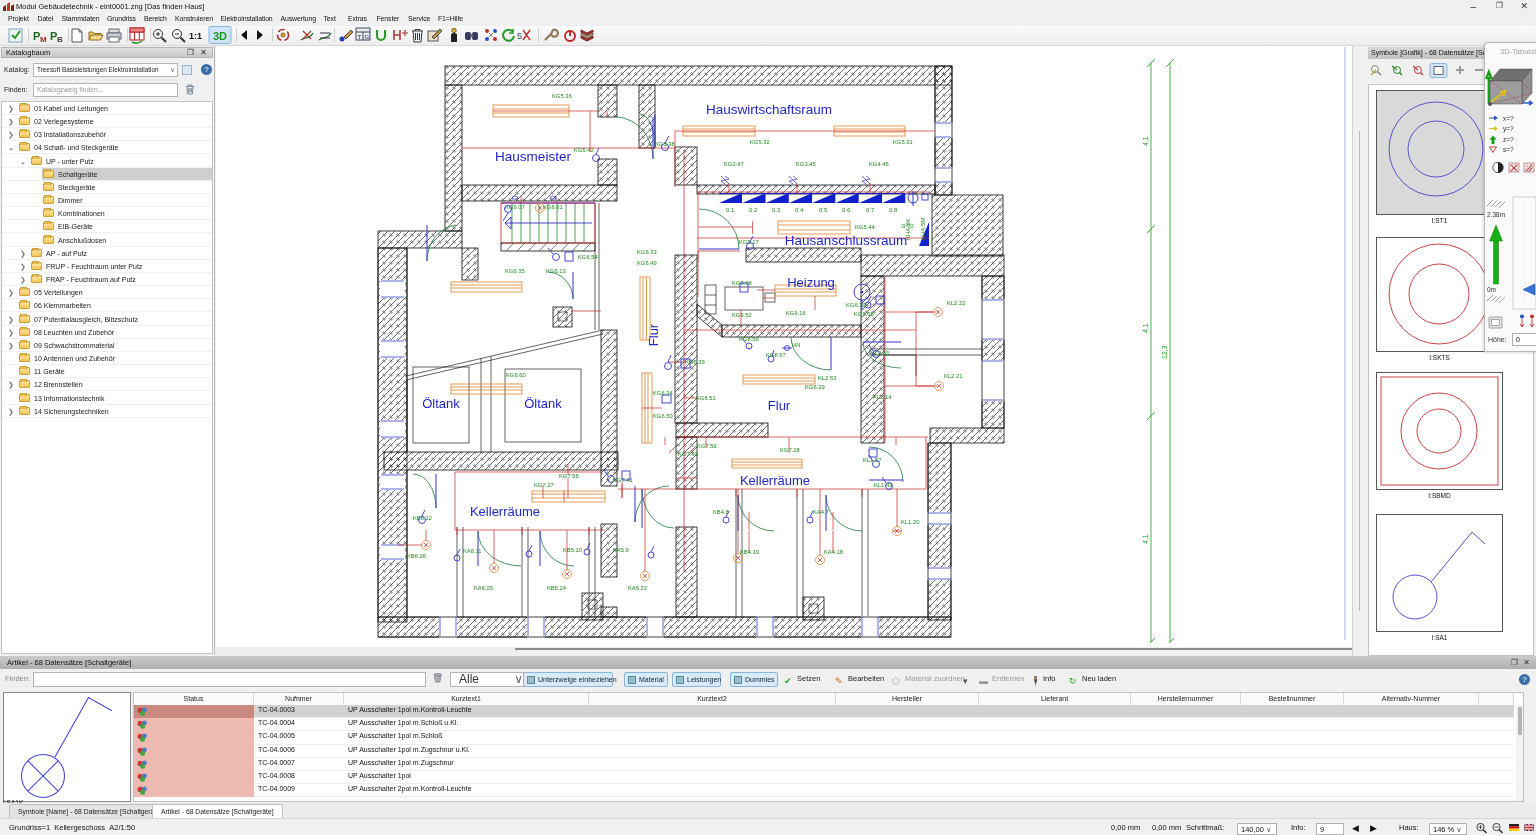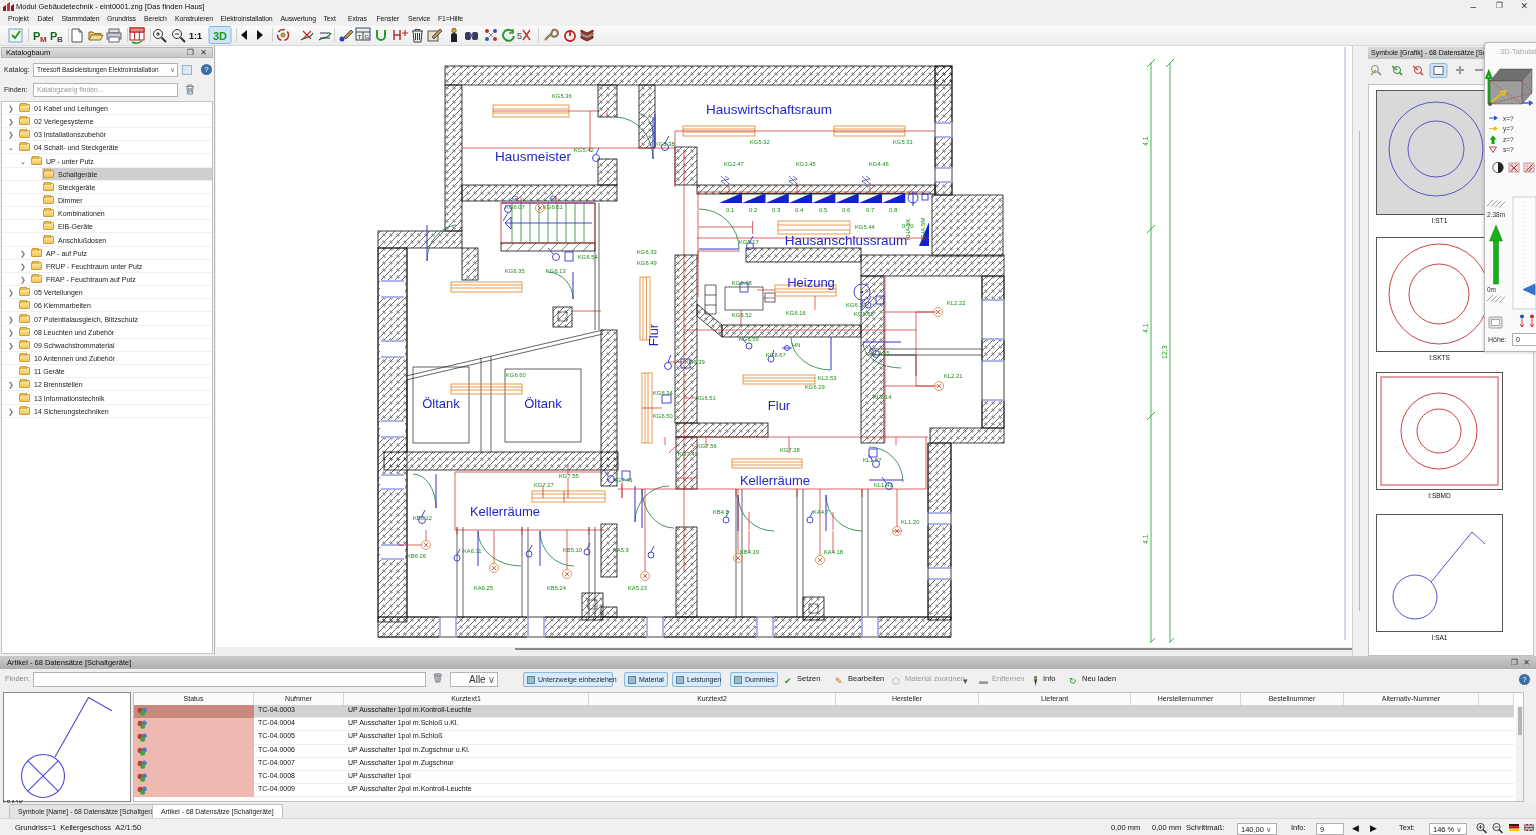--- a/index.html
+++ b/index.html
@@ -858,21 +858,21 @@
 </svg>
 <div class="abs" style="left:3px;top:293px;font-size:7px;color:#333">Höhe:</div>
 <div class="abs" style="left:27px;top:290px;width:26px;height:13px;background:#fff;border:1px solid #b0b0b0;font-size:7px;line-height:12px;padding-left:3px;color:#111">0</div>
 </div>
 <div id="bpanel">
  <div id="bphead">Artikel - 68 Datensätze [Schaltgeräte]<span style="position:absolute;right:18px;top:0;font-size:8px;color:#333">❐</span><span style="position:absolute;right:6px;top:0;font-size:8px;color:#333">✕</span></div>
  <div id="bfilter">
   <span class="abs" style="left:5px;top:5px;color:#888">Finden:</span>
   <div class="inp" style="left:33px;top:3px;width:393px;height:15px"></div>
   <span class="abs" style="left:432px;top:4px;font-size:9px;color:#667">🗑</span>
-  <div class="inp" style="left:450px;top:3px;width:48px;height:15px;font-size:10px;line-height:13px;padding-left:18px">Alle<span style="float:right;color:#666;padding-right:2px">∨</span></div>
+  <div class="inp" style="left:450px;top:3px;width:76px;height:15px;font-size:12px;line-height:13px;padding-left:8px">Alle<span style="float:right;color:#666;padding-right:2px">∨</span></div>
  <div class="tbtn" style="left: 523px; width: 90px;"><span style="position:absolute;left:3px;top:3px;width:8px;height:8px;background:#9bc;border:1px solid #589"></span>Unterzweige einbeziehen</div>
       <div class="tbtn" style="left: 624px; width: 44px;"><span style="position:absolute;left:3px;top:3px;width:8px;height:8px;background:#9bc;border:1px solid #589"></span>Material</div>
       <div class="tbtn" style="left: 672px; width: 49px;"><span style="position:absolute;left:3px;top:3px;width:8px;height:8px;background:#9bc;border:1px solid #589"></span>Leistungen</div>
       <div class="tbtn" style="left: 730px; width: 48px;"><span style="position:absolute;left:3px;top:3px;width:8px;height:8px;background:#9bc;border:1px solid #589"></span>Dummies</div>
       <div class="fbtn" style="left: 783px;"><span style="position:absolute;left:1px;top:2px;color:#2a2;font-size:9px">✔</span>Setzen</div>
       <div class="fbtn" style="left: 834px;"><span style="position:absolute;left:1px;top:2px;color:#c60;font-size:9px">✎</span>Bearbeiten</div>
       <div class="fbtn" style="left: 891px; color: rgb(153, 153, 153);"><span style="position:absolute;left:1px;top:2px;color:#999;font-size:9px">⬡</span>Material zuordnen</div>
       <div class="fbtn" style="left: 962px;">
         <span style="position:absolute;left:1px;top:2px;color:#555;font-size:9px">▾</span>
       </div>
@@ -975,30 +975,30 @@
       </div>
       <div class="abs" style="left: 1382px; top: 12px; width: 7px; height: 96px; background: rgb(242, 242, 242);"></div>
       <div class="abs" style="left: 1384px; top: 14px; width: 4px; height: 28px; background: rgb(181, 181, 181);"></div>
     </div>
 </div>
 <div id="btabs">
  <div class="btab" style="left:9px">Symbole [Name] - 68 Datensätze [Schaltgeräte]</div>
  <div class="btab" style="left:152px;background:#fff">Artikel - 68 Datensätze [Schaltgeräte]</div>
 </div>
 <div id="statusbar">
- <span style="left:15px">Grundriss=1&nbsp;&nbsp;Kellergeschoss&nbsp;&nbsp;A2/1:50</span>
+ <span style="left:9px">Grundriss=1&nbsp;&nbsp;Kellergeschoss&nbsp;&nbsp;A2/1:50</span>
  <span style="left:1111px">0,00 mm</span>
     <span style="left:1152px">0,00 mm</span>
  <span style="left:1186px">Schrittmaß:</span>
  <span class="sinp" style="left:1237px;width:40px">140,00 <i style="font-style:normal;color:#666">∨</i></span>
  <span style="left:1291px">Info:</span>
  <span class="sinp" style="left:1316px;width:28px">9</span>
  <span style="left:1352px;font-size:9px">◀</span>
     <span style="left:1370px;font-size:9px">▶</span>
- <span style="left:1399px">Text:</span>
+ <span style="left:1399px">Haus:</span>
  <span class="sinp" style="left:1429px;width:38px">146 % <i style="font-style:normal;color:#666">∨</i></span>
  <svg class="abs" style="left:1475px;top:3px" width="13" height="12">
       <circle cx="5.5" cy="5" r="3.6" fill="none" stroke="#333" stroke-width="0.9"></circle>
       <path d="M8 7.5 L11.5 11" stroke="#333" stroke-width="1.6"></path>
       <path d="M3.5 5 h4 M5.5 3 v4" stroke="#333" stroke-width="0.8"></path>
     </svg>
 <svg class="abs" style="left:1491px;top:3px" width="13" height="12">
       <circle cx="5.5" cy="5" r="3.6" fill="none" stroke="#333" stroke-width="0.9"></circle>
       <path d="M8 7.5 L11.5 11" stroke="#333" stroke-width="1.6"></path>
       <path d="M3.5 5 h4" stroke="#333" stroke-width="0.8"></path>

